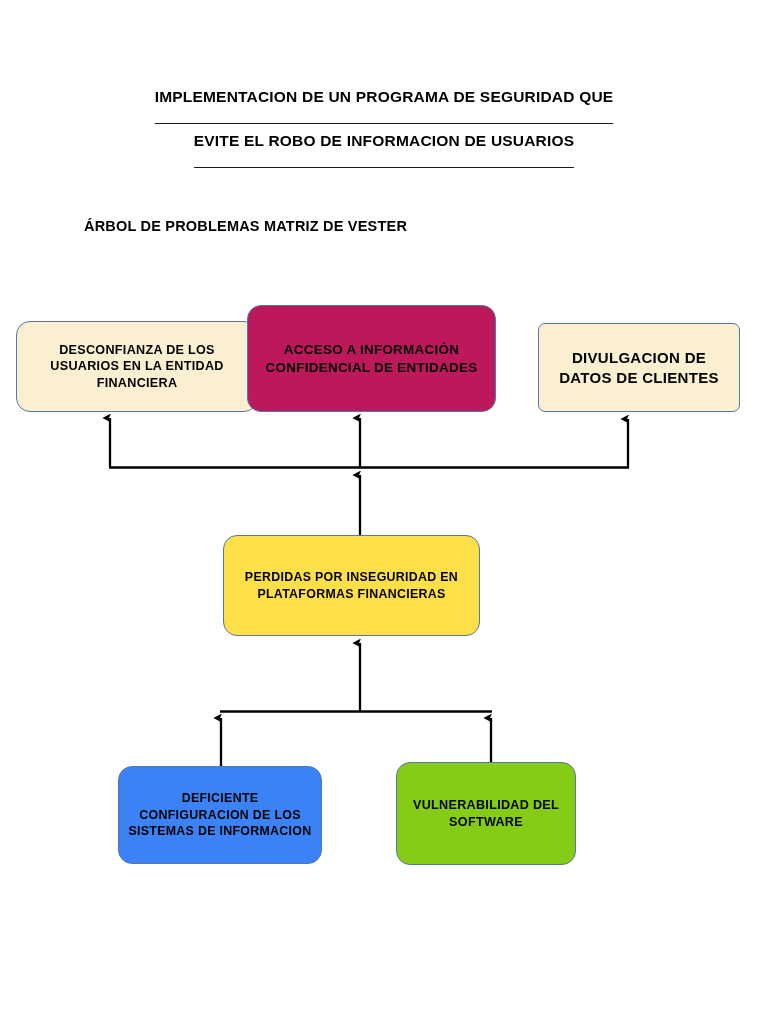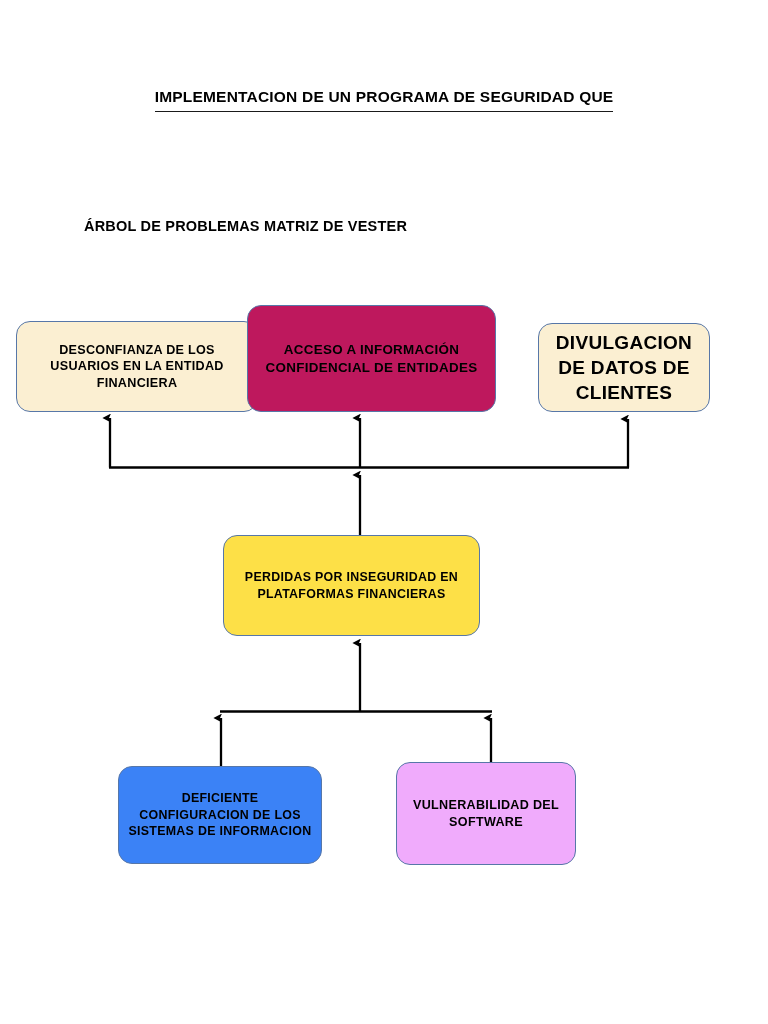--- a/index.html
+++ b/index.html
@@ -25,21 +25,21 @@
     width: 640px;
     text-align: center;
     font-size: 15.5px;
     font-weight: bold;
     line-height: 26px;
     letter-spacing: 0.2px;
   }
   #doc-title .tline {
     display: inline-block;
     border-bottom: 1.6px solid #1a1a1a;
-    padding-bottom: 1px;
+    padding-bottom: 13px;
   }
   #doc-title .tline.l2 { margin-top: 4px; }
 
   #section-title {
     position: absolute;
     left: 84px;
     top: 218px;
     width: 600px;
     font-size: 14.5px;
     font-weight: bold;
@@ -76,41 +76,43 @@
   
   #node-desconfianza {
     left: 16px;  top: 321px;  width: 242px; height: 91px;
     font-size: 12.6px;
   }
   #node-acceso {
     left: 247px; top: 305px;  width: 249px; height: 107px;
     font-size: 13.4px;
   }
   #node-divulgacion {
-    left: 538px; top: 323px;  width: 172px; height: 89px;
-    font-size: 19px;
+    left: 538px; top: 323px;  width: 202px; height: 89px;
+    font-size: 15px;
+    border-radius: 7px;
   }
   #node-perdidas {
     left: 223px; top: 535px;  width: 257px; height: 101px;
     font-size: 12.4px;
   }
   #node-deficiente {
     left: 118px; top: 766px;  width: 204px; height: 98px;
     font-size: 12.4px;
   }
   #node-vulnerabilidad {
     left: 396px; top: 762px;  width: 180px; height: 103px;
     font-size: 12.6px;
   }
 </style>
 </head>
 <body style="background: rgb(255, 255, 255); color: rgb(0, 0, 0);">
 
 <div id="doc-title">
   <span class="tline l1">IMPLEMENTACION DE UN PROGRAMA DE SEGURIDAD QUE</span><br>
+  <span class="tline l2">EVITE EL ROBO DE INFORMACION DE USUARIOS</span>
 </div>
 
 <div id="section-title">ÁRBOL DE PROBLEMAS MATRIZ DE VESTER</div>
 
 <svg id="connectors" viewBox="0 0 768 1024" width="768" height="1024" aria-hidden="true">
   <defs>
     <marker id="arrUp" markerWidth="9" markerHeight="9" refX="4.5" refY="7.6" orient="auto-start-reverse" markerUnits="userSpaceOnUse">
       <path d="M4.5 0 L9 8.6 L4.5 6.6 L0 8.6 Z" fill="#000000"></path>
     </marker>
   </defs>
@@ -153,15 +155,15 @@
 </div>
 
 <div class="node" id="node-perdidas" style="background: #fde047; border-color: rgb(87, 119, 168);">
   <span class="label">PERDIDAS POR INSEGURIDAD EN PLATAFORMAS FINANCIERAS</span>
 </div>
 
 <div class="node" id="node-deficiente" style="background: #3b82f6; border-color: rgb(87, 119, 168);">
   <span class="label">DEFICIENTE CONFIGURACION DE LOS SISTEMAS DE INFORMACION</span>
 </div>
 
-<div class="node" id="node-vulnerabilidad" style="background: #f0abfc; border-color: rgb(87, 119, 168);">
+<div class="node" id="node-vulnerabilidad" style="background: #84cc16; border-color: rgb(87, 119, 168);">
   <span class="label">VULNERABILIDAD DEL SOFTWARE</span>
 </div>
 
 </body></html>

